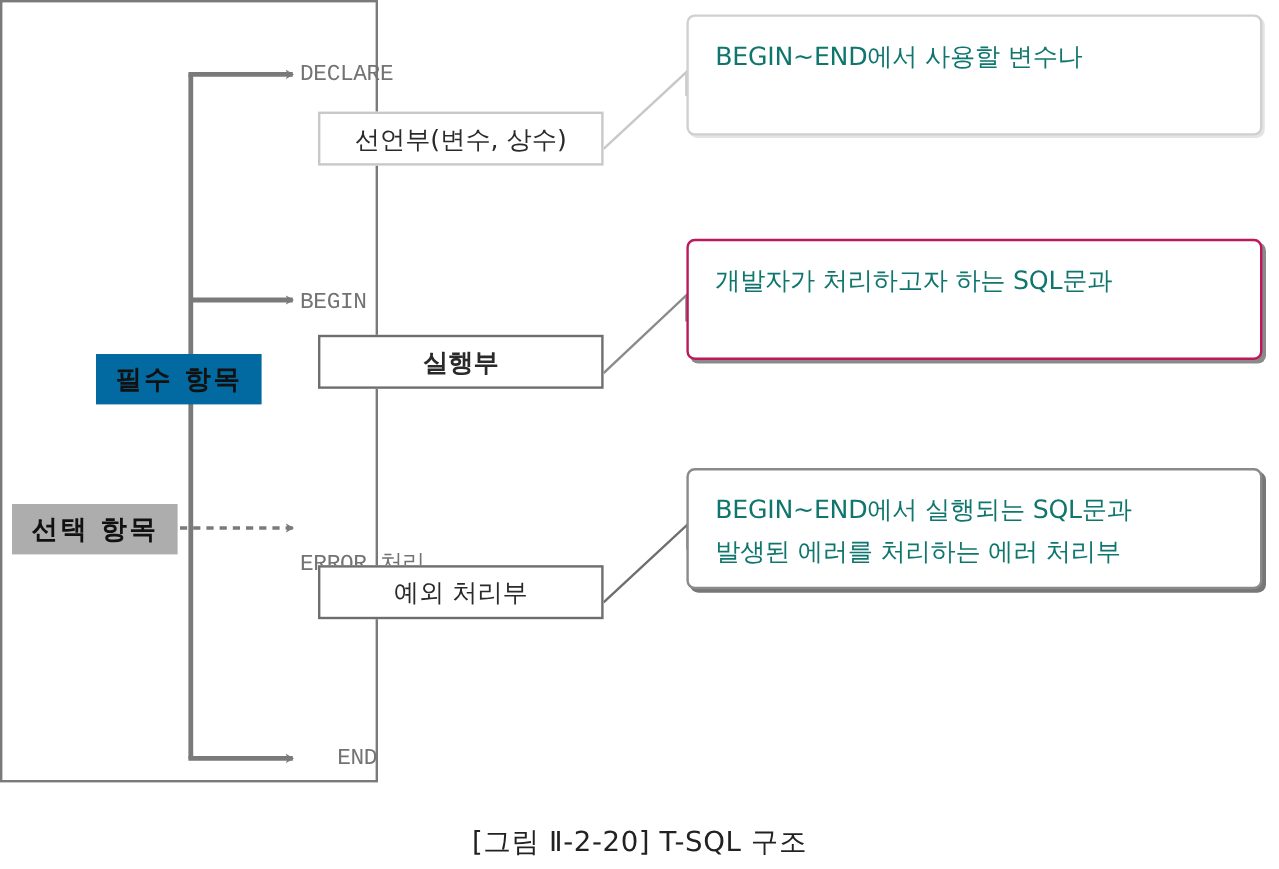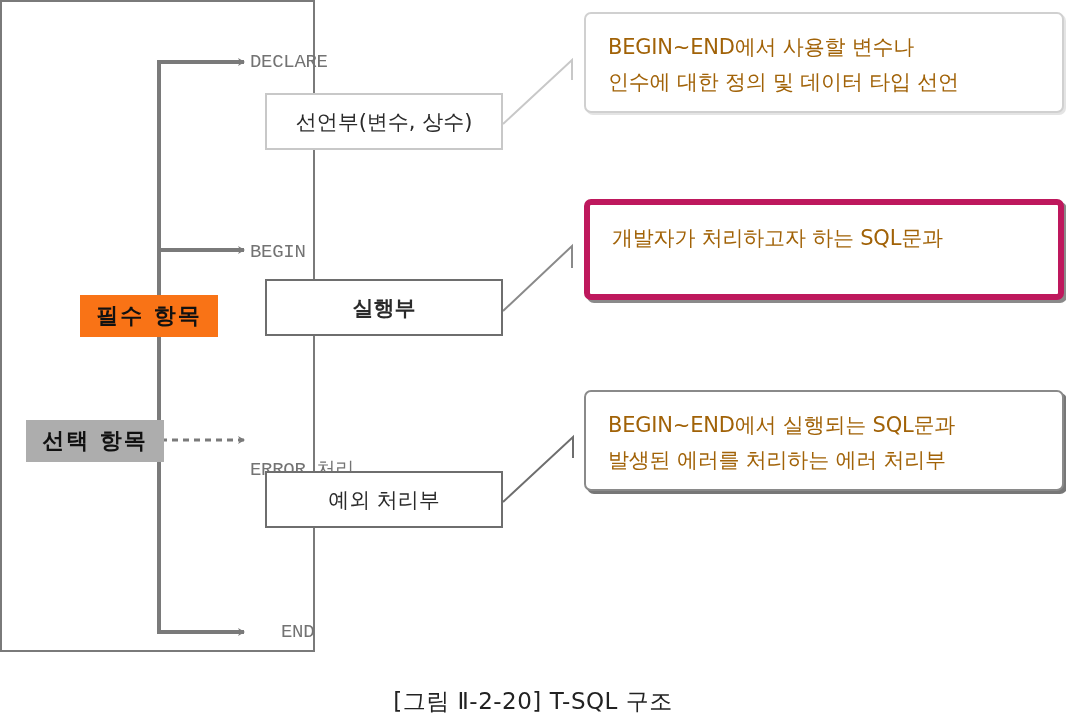--- a/index.html
+++ b/index.html
@@ -1,36 +1,36 @@
 <!DOCTYPE html>
 <html><head>
   <meta charset="utf-8">
   <style>
     html, body { margin:0; padding:0; background:#ffffff; }
     body { width:1066px; height:724px; position:relative; overflow:hidden;
            font-family:"DejaVu Sans","Liberation Sans",sans-serif; color:#1a1a1a; }
     #main-box { left:223px; top:10px; width:315px; height:652px;
                 border:2px solid #7a7a7a; box-sizing:border-box; background:#fff; }
     .kw { position:absolute; font-size:19px; line-height:30px; color:#737373; white-space:nowrap; letter-spacing:-0.3px;font-family:Liberation Mono, monospace; }
-    .sub { position:absolute; left:265px; width:238px; height:57px; box-sizing:border-box;
+    .sub { position:absolute; left:265px; width:238px; height:45px; box-sizing:border-box;
            display:flex; align-items:center; justify-content:center;
            font-size:21px; color:#2a2a2a; background:#fff; }
     .sub.light { border:2px solid #c8c8c8; }
     .sub.dark { border:2px solid #6e6e6e; }
     .callout { position:absolute; left:572px; width:480px; height:101px; box-sizing:border-box;
                border-radius:7px; background:#fff; padding:16px 0 0 22px;
-               font-size:21px; line-height:35px; color:#a16207;margin-left:12px; }
+               font-size:21px; line-height:35px; color:#0f766e; }
     .callout.c1 { border:2px solid #d0d0d0; box-shadow:2px 2px 0 #e4e4e4; }
-    .callout.c2 { border:6px solid #be185d; box-shadow:3px 3px 0 #8a8a8a; }
+    .callout.c2 { border:2px solid #be185d; box-shadow:3px 3px 0 #8a8a8a; }
     .callout.c3 { border:2px solid #8a8a8a; box-shadow:3px 3px 0 #777; }
     .callout .line { display:block; white-space:nowrap; letter-spacing:-0.2px; }
     .badge { position:absolute; height:42px; width:138px; display:flex; align-items:center; justify-content:center;
              font-size:22px; font-weight:bold; color:#111; letter-spacing:2px; }
-    .badge.req { left:80px; top:295px; background:#f97316; }
-    .badge.opt { left:10px; top:420px; background:#adadad;margin-left:16px; }
+    .badge.req { left:80px; top:295px; background:#0369a1; }
+    .badge.opt { left:10px; top:420px; background:#adadad; }
     #caption { position:absolute; left:0; width:1066px; top:686px; text-align:center;
                font-size:23px; color:#222; letter-spacing:0.5px; }
     svg.lines { position:absolute; left:0; top:0; }
   </style>
 </head>
 <body>
 
 <svg class="lines" width="1066" height="724">
   <defs>
     <marker id="arr" markerWidth="8" markerHeight="8" refX="6" refY="4" orient="auto" markerUnits="userSpaceOnUse">
@@ -60,21 +60,20 @@
 <div class="kw" style="left:250px;top:237px;text-align:center;">BEGIN</div>
 <div class="kw" style="left:250px;top:425px;margin-top:30px;">ERROR 처리</div>
 <div class="kw" style="left:250px;top:617px;margin-left:31px;">END</div>
 
 <div class="sub light" style="top:93px;">선언부(변수, 상수)</div>
 <div class="sub dark" style="top:279px;font-weight:bold;">실행부</div>
 <div class="sub dark" style="top:471px;">예외 처리부</div>
 
 <div class="callout c1" style="top:12px;">
   <span class="line">BEGIN~END에서 사용할 변수나</span>
-  <span class="line">인수에 대한 정의 및 데이터 타입 선언</span>
 </div>
 <div class="callout c2" style="top:199px;">
   <span class="line">개발자가 처리하고자 하는 SQL문과</span>
 </div>
 <div class="callout c3" style="top:390px;">
   <span class="line">BEGIN~END에서 실행되는 SQL문과</span>
   <span class="line">발생된 에러를 처리하는 에러 처리부</span>
 </div>
 
 <div class="badge req">필수 항목</div>

